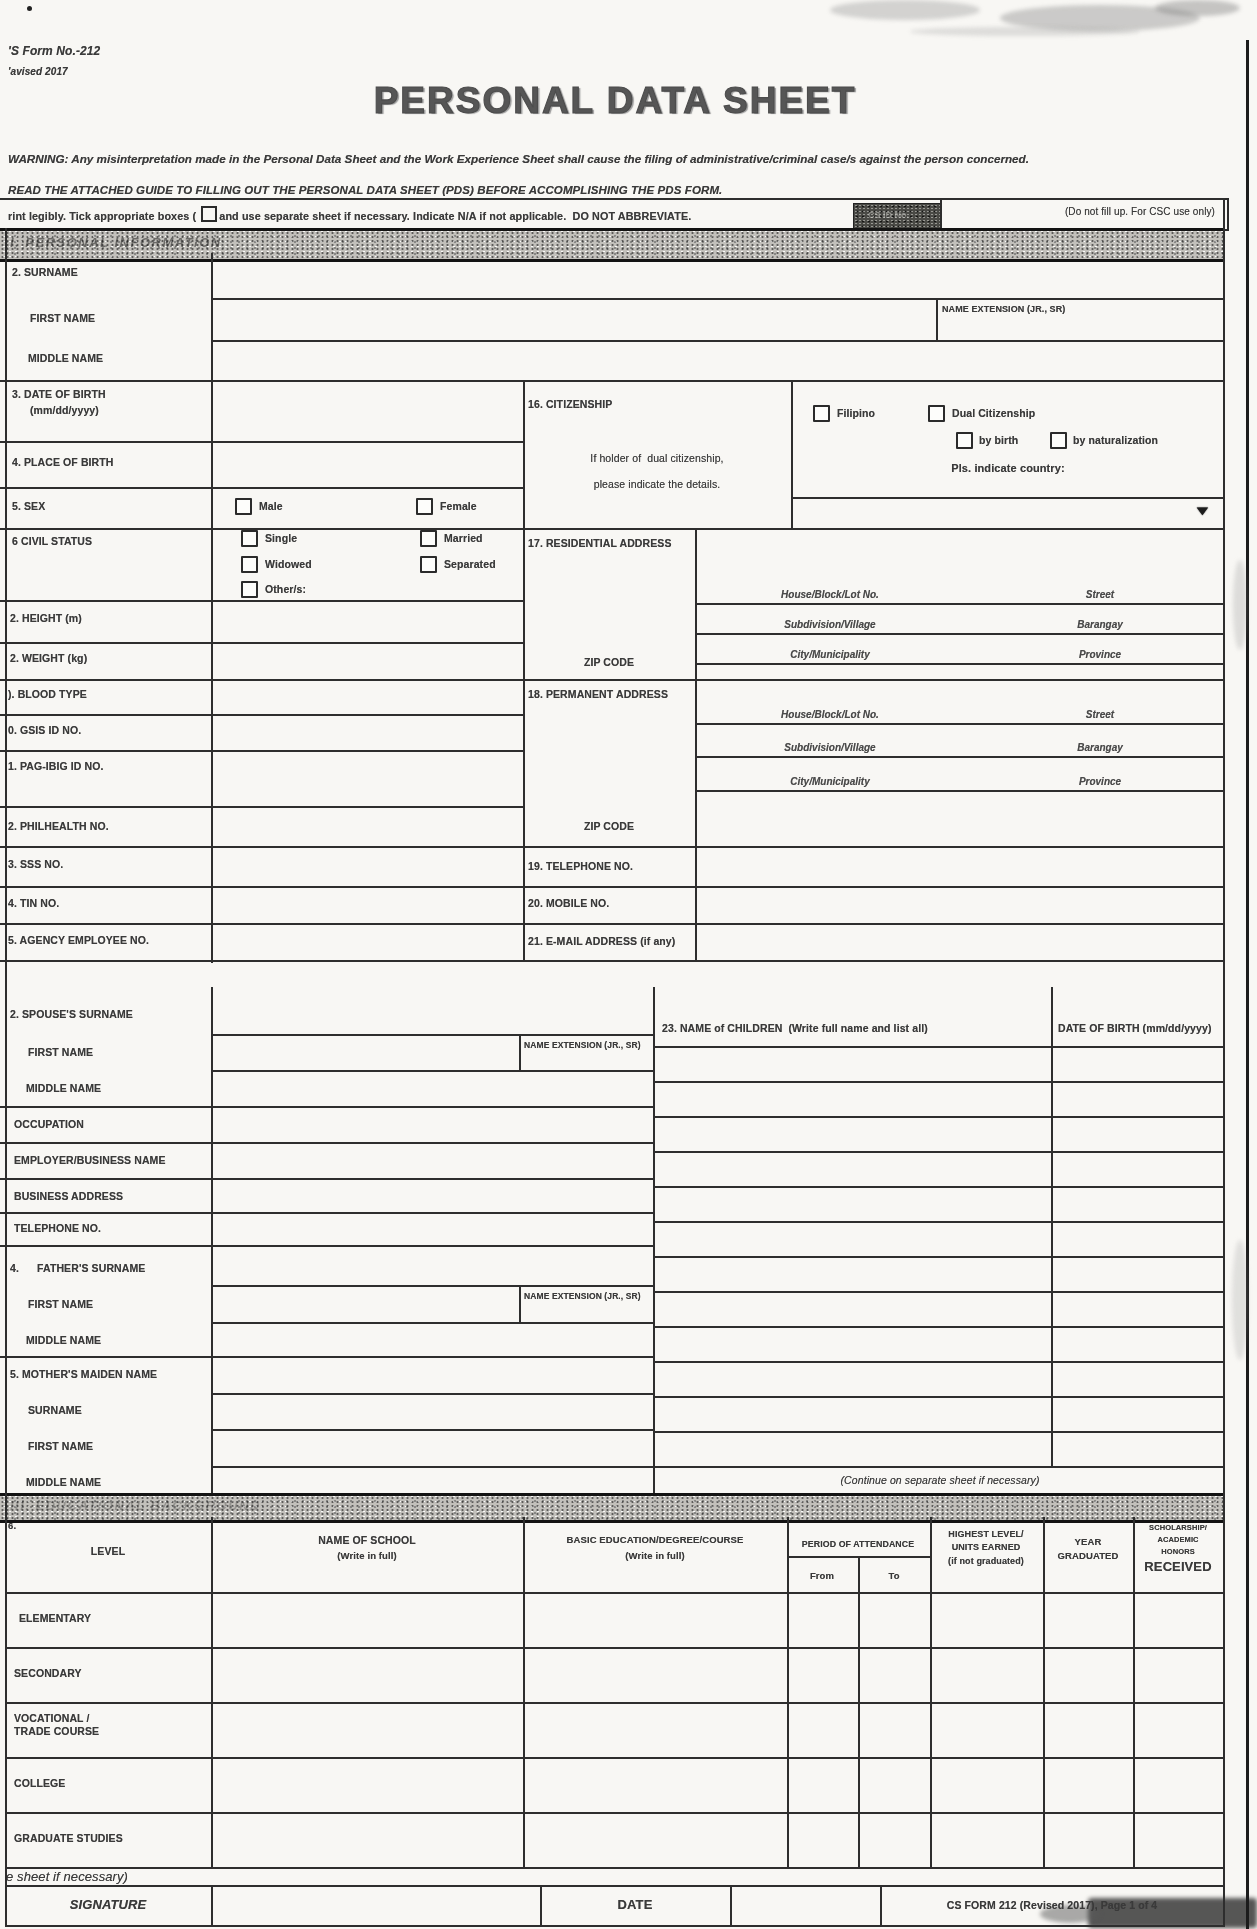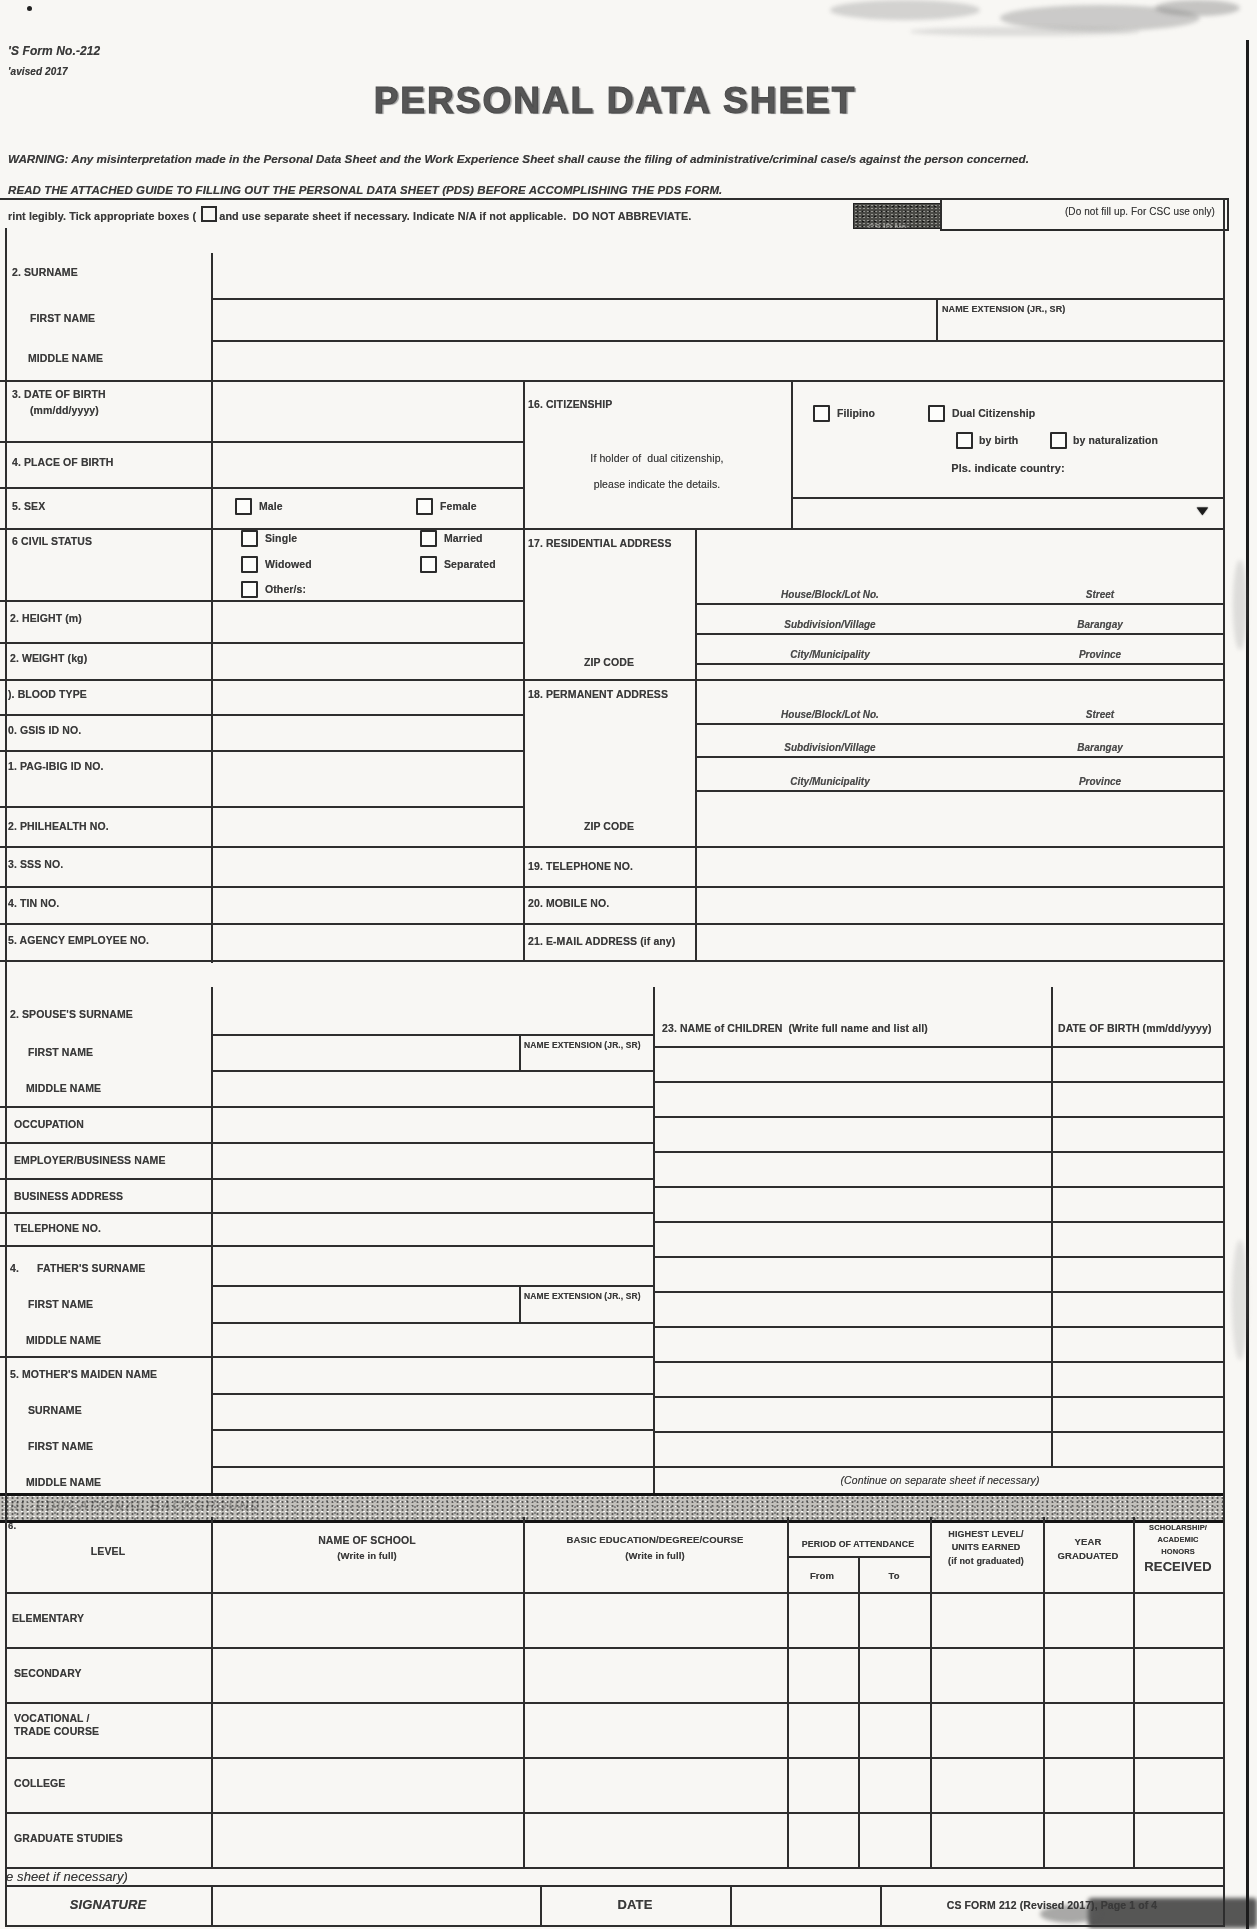--- a/index.html
+++ b/index.html
@@ -25,21 +25,21 @@
         color:#161616;letter-spacing:1.5px;filter:blur(.6px);white-space:pre;}
   .title{position:absolute;left:615px;top:80px;transform:translateX(-50%);
         font:700 37px "Liberation Sans",sans-serif;color:#565656;letter-spacing:2px;
         -webkit-text-stroke:1.1px #4c4c4c;text-shadow:2px 1px 1px #9b9b9b;filter:blur(.35px);white-space:pre;text-align:right;}
   .csid{position:absolute;left:853px;top:203px;width:87px;height:24px;background:#4a4a46;
         border:1px solid #222;overflow:hidden;
         background-image:radial-gradient(rgba(230,230,225,.5) 1px,transparent 1.2px),
                          radial-gradient(rgba(10,10,10,.8) 1px,transparent 1.4px);
         background-size:4px 3px,6px 5px;}
   .csid span{position:absolute;left:14px;top:6px;font:700 9px "Liberation Sans",sans-serif;
-        color:rgba(250,250,245,.4);filter:blur(.4px);margin-top:12px;}
+        color:rgba(250,250,245,.4);filter:blur(.4px);}
   .cscbox{position:absolute;left:940px;top:198px;width:285px;height:29px;border:2px solid #2a2a2a;}
   .inp{position:absolute;}
   .sm{position:absolute;border-radius:50%;filter:blur(2px);}
   .arrow{position:absolute;font-size:13px;color:#1c1c1c;transform:scaleX(1.5);
         text-shadow:0 0 1px #111;}
   .pcb{display:inline-block;width:12px;height:12px;border:2px solid #2b2b2b;vertical-align:-2px;margin:0 2px;}
   .pre{white-space:pre-line}
 </style>
 </head>
 <body>
@@ -63,20 +63,23 @@
   <div class="t i" style="left:8px;top:152px;font-size:11.7px;letter-spacing:0;width:1215px;white-space:normal">WARNING: Any misinterpretation made in the Personal Data Sheet and the Work Experience Sheet shall cause the filing of administrative/criminal case/s against the person concerned.</div>
   <div class="t i s115" style="left:8px;top:183px">READ THE ATTACHED GUIDE TO FILLING OUT THE PERSONAL DATA SHEET (PDS) BEFORE ACCOMPLISHING THE PDS FORM.</div>
   <div class="t" style="left:8px;top:206px;font-size:10.8px"><span>rint legibly. Tick appropriate boxes ( </span><span class="pcb"></span><span>and use separate sheet if necessary. Indicate N/A if not applicable.  </span><span style="font-weight:700">DO NOT ABBREVIATE.</span></div>
 
   <div class="csid">
       <span>CS ID No.</span>
     </div>
   <div class="cscbox"></div>
   <div class="t n s10" style="left:1215px;top:206px;transform:translateX(-100%)">(Do not fill up. For CSC use only)</div>
 
+  <div class="band" style="top:228px;height:28px">
+    <span class="bandtxt" style="opacity:.5">I. PERSONAL INFORMATION</span>
+    </div>
   <div class="band" style="top:1493px;height:24px">
     <span class="bandtxt" style="opacity:.26;top:2px">III. EDUCATIONAL BACKGROUND</span>
     </div>
 
   <div class="t" style="left:12px;top:266px">2. SURNAME</div>
   <div class="t" style="left:30px;top:312px">FIRST NAME</div>
   <div class="t" style="left:28px;top:352px">MIDDLE NAME</div>
   <div class="t s9" style="left:942px;top:304px">NAME EXTENSION (JR., SR)</div>
   <div class="t" style="left:12px;top:388px">3. DATE OF BIRTH</div>
   <div class="t" style="left:30px;top:404px">(mm/dd/yyyy)</div>
@@ -176,21 +179,21 @@
   <div class="t s9" style="left:986px;top:1529px;transform:translateX(-50%)">HIGHEST LEVEL/</div>
   <div class="t s9" style="left:986px;top:1542px;transform:translateX(-50%)">UNITS EARNED</div>
   <div class="t s9" style="left:986px;top:1556px;transform:translateX(-50%)">(if not graduated)</div>
   <div class="t s95" style="left:1088px;top:1536px;transform:translateX(-50%)">YEAR</div>
   <div class="t s95" style="left:1088px;top:1550px;transform:translateX(-50%)">GRADUATED</div>
   <div class="t" style="left:1178px;top:1523px;transform:translateX(-50%);font-size:7.5px">SCHOLARSHIP/</div>
   <div class="t" style="left:1178px;top:1535px;transform:translateX(-50%);font-size:7.5px">ACADEMIC</div>
   <div class="t" style="left:1178px;top:1547px;transform:translateX(-50%);font-size:7.5px">HONORS</div>
   <div class="t" style="left:1178px;top:1559px;transform:translateX(-50%);font-size:13px">RECEIVED</div>
 
-  <div class="t pre" style="left:12px;top:1612px">ELEMENTARY</div>
+  <div class="t pre" style="left:19px;top:1612px">ELEMENTARY</div>
   <div class="t pre" style="left:14px;top:1667px">SECONDARY</div>
   <div class="t pre" style="left:14px;top:1712px">VOCATIONAL /
 TRADE COURSE</div>
   <div class="t pre" style="left:14px;top:1777px">COLLEGE</div>
   <div class="t pre" style="left:14px;top:1832px">GRADUATE STUDIES</div>
 
   <div class="t i n" style="left:6px;top:1869px;font-size:13px">e sheet if necessary)</div>
   <div class="t i s13" style="left:108px;top:1897px;transform:translateX(-50%)">SIGNATURE</div>
   <div class="t s13" style="left:635px;top:1897px;transform:translateX(-50%)">DATE</div>
   <div class="t" style="left:1052px;top:1899px;transform:translateX(-50%)">CS FORM 212 (Revised 2017), Page 1 of 4</div>

